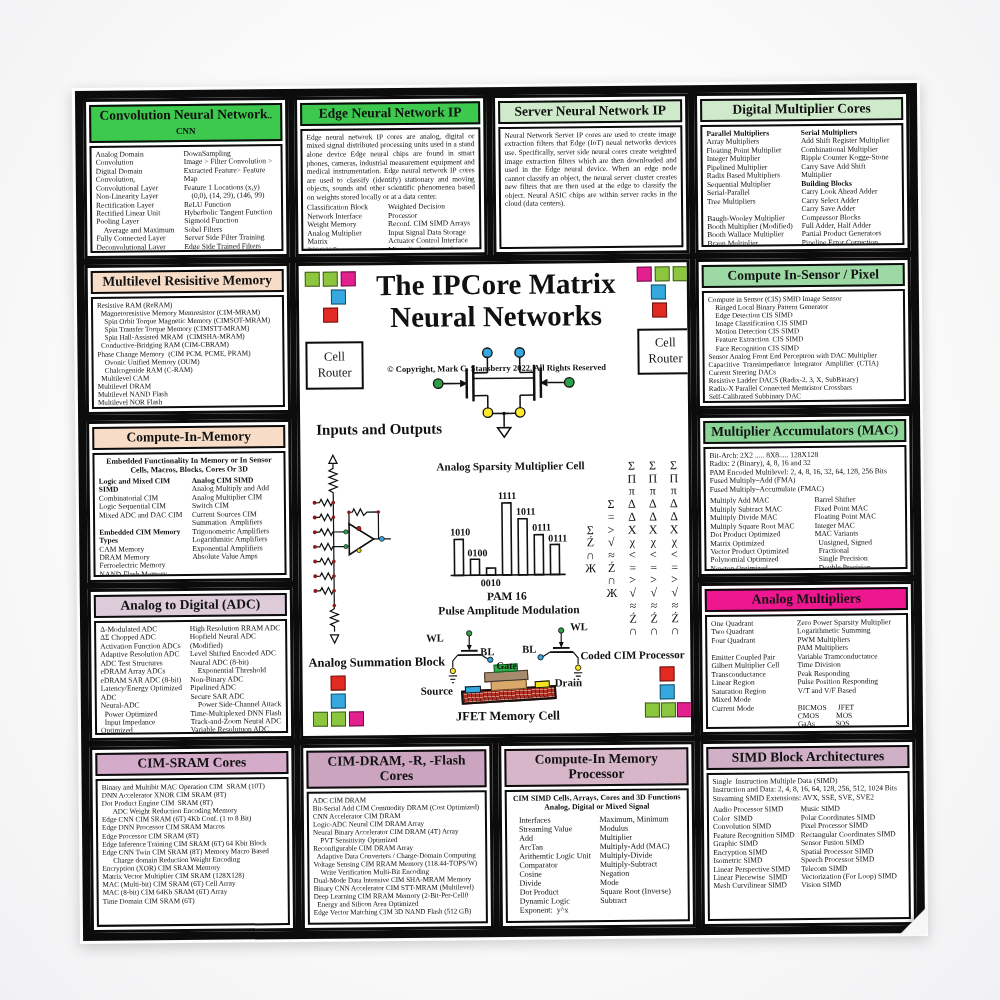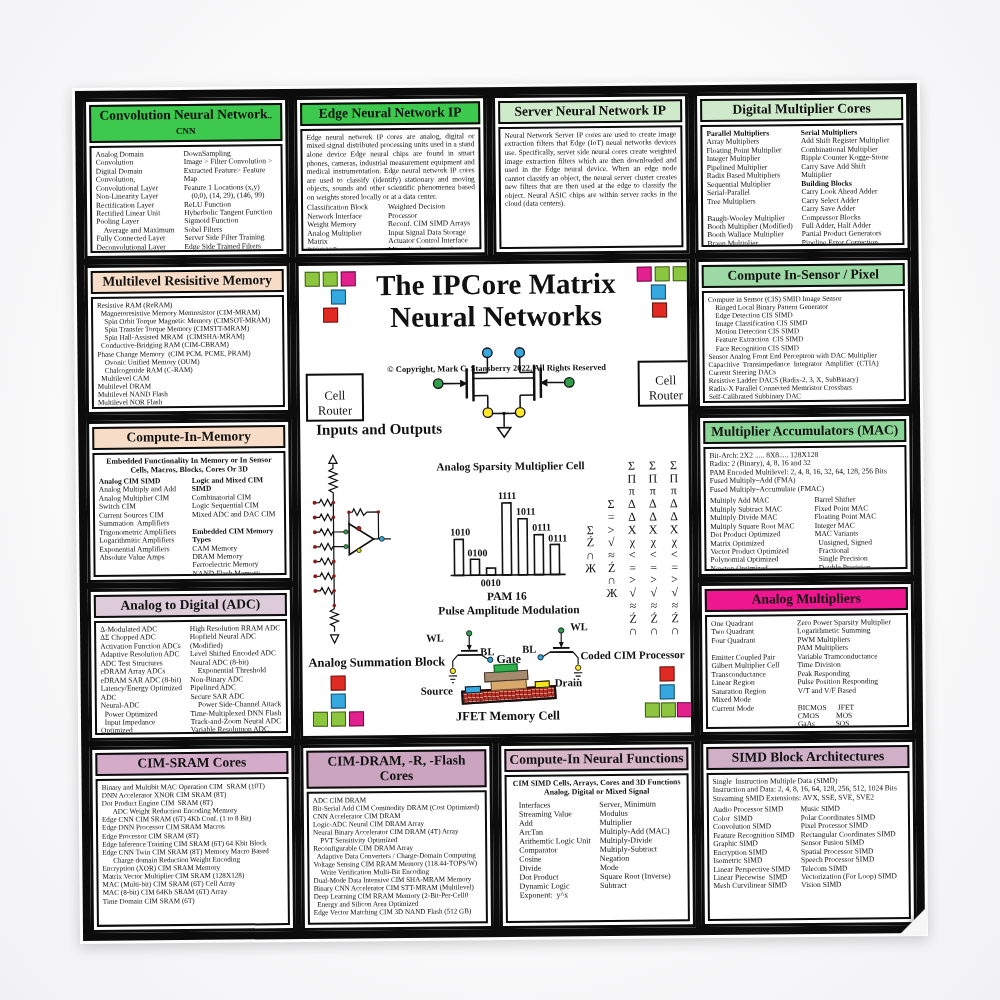--- a/index.html
+++ b/index.html
@@ -34,21 +34,21 @@
   .col{flex:1;min-width:0;}
   .list div{white-space:pre-wrap;}
   .list div.b{font-weight:bold;}
   .para{text-align:justify;font-size:7.4px;line-height:1.16;margin-bottom:2px;}
   .chead{text-align:center;font-weight:bold;font-size:7.8px;line-height:1.15;}
   .center{grid-area:2/2/5/4;background:#fff;border:3px solid #0c0c0c;position:relative;box-sizing:border-box;overflow:hidden;}
   .abs{position:absolute;}
   .sq{position:absolute;width:15px;height:15px;border:1px solid rgba(0,0,0,.55);box-sizing:border-box;}
   .cluster{position:absolute;width:51px;height:51px;}
   .router{border:2px solid #0c0c0c;background:#fff;text-align:center;
-    font-size:12.5px;line-height:1.25;font-weight:normal;display:flex;flex-direction:column;justify-content:flex-end;margin-top:32px;}
+    font-size:12.5px;line-height:1.25;font-weight:normal;display:flex;flex-direction:column;justify-content:center;}
   .big-title{text-align:center;font-weight:bold;font-size:29px;line-height:1.12;}
   .copyright{text-align:center;font-weight:bold;font-size:8.5px;}
   .lbl{font-weight:bold;}
   .sym-wrap{display:flex;gap:7px;align-items:center;justify-content:flex-start;}
   .sym-col{font-size:12px;line-height:1.06;text-align:center;width:14px;}
   .jfet{transform:rotate(-3deg);}
   .jfet div{position:absolute;box-sizing:border-box;}
   .substrate{background-color:#b03028;
     background-image:repeating-linear-gradient(90deg, rgba(0,0,0,.38) 0 1px, transparent 1px 4px),
       repeating-linear-gradient(0deg, rgba(255,235,200,.5) 0 1px, transparent 1px 4px);
@@ -188,42 +188,42 @@
     </div>
   </div>
 
   <div class="panel" style="grid-area:3/1">
     <div class="hdr" style="background: rgb(247, 220, 199);"><span>Compute-In-Memory</span></div>
     <div class="pbody">
       <div class="chead">Embedded  Functionality In Memory or In Sensor</div>
       <div class="chead" style="margin-bottom:2px">Cells, Macros, Blocks, Cores Or 3D</div>
       <div class="cols">
         <div class="col list">
+              <div class="b">Logic and Mixed CIM SIMD</div>
+              <div>Combinatorial CIM</div>
+              <div>Logic Sequential CIM</div>
+              <div>Mixed ADC and DAC CIM</div>
+              <div>&nbsp;</div>
+              <div class="b">Embedded CIM Memory Types</div>
+              <div>CAM Memory</div>
+              <div>DRAM Memory</div>
+              <div>Ferroelectric Memory</div>
+              <div>NAND Flash Memory</div>
+            </div>
+        <div class="col list">
               <div class="b">Analog CIM SIMD</div>
               <div>Analog Multiply and Add</div>
               <div>Analog Multiplier CIM</div>
               <div>Switch CIM</div>
               <div>Current Sources CIM</div>
               <div>Summation  Amplifiers</div>
               <div>Trigonometric Amplifiers</div>
               <div>Logarithmitic Amplifiers</div>
               <div>Exponential Amplifiers</div>
               <div>Absolute Value Amps</div>
-            </div>
-        <div class="col list">
-              <div class="b">Logic and Mixed CIM SIMD</div>
-              <div>Combinatorial CIM</div>
-              <div>Logic Sequential CIM</div>
-              <div>Mixed ADC and DAC CIM</div>
-              <div>&nbsp;</div>
-              <div class="b">Embedded CIM Memory Types</div>
-              <div>CAM Memory</div>
-              <div>DRAM Memory</div>
-              <div>Ferroelectric Memory</div>
-              <div>NAND Flash Memory</div>
             </div>
       </div>
     </div>
   </div>
 
   <div class="panel" style="grid-area:4/1">
     <div class="hdr" style="background: rgb(221, 203, 218);"><span>Analog to Digital (ADC)</span></div>
     <div class="pbody">
       <div class="cols">
         <div class="col list">
@@ -429,40 +429,40 @@
             <div>Dual-Mode Data Intensive CIM SHA-MRAM Memory</div>
             <div>Binary CNN Accelerator CIM STT-MRAM (Multilevel)</div>
             <div>Deep Learning CIM RRAM Memory (2-Bit-Per-Cell0</div>
             <div>  Energy and Silicon Area Optimized</div>
             <div>Edge Vector Matching CIM 3D NAND Flash (512 GB)</div>
           </div>
     </div>
   </div>
 
   <div class="panel" style="grid-area:5/3">
-    <div class="hdr" style="background: rgb(215, 182, 202);"><span>Compute-In Neural Functions</span></div>
+    <div class="hdr" style="background: rgb(215, 182, 202);"><span>Compute-In Memory Processor</span></div>
     <div class="pbody">
       <div class="chead">CIM SIMD Cells, Arrays, Cores and 3D Functions</div>
       <div class="chead" style="margin-bottom:3px">Analog, Digital or Mixed Signal</div>
       <div class="cols" style="padding:0 8px;font-size:8px">
         <div class="col list">
               <div>Interfaces</div>
               <div>Streaming Value</div>
               <div>Add</div>
               <div>ArcTan</div>
               <div>Arithemtic Logic Unit</div>
               <div>Comparator</div>
               <div>Cosine</div>
               <div>Divide</div>
               <div>Dot Product</div>
               <div>Dynamic Logic</div>
               <div>Exponent:  y^x</div>
             </div>
         <div class="col list">
-              <div>Server, Minimum</div>
+              <div>Maximum, Minimum</div>
               <div>Modulus</div>
               <div>Multiplier</div>
               <div>Multiply-Add (MAC)</div>
               <div>Multiply-Divide</div>
               <div>Multiply-Subtract</div>
               <div>Negation</div>
               <div>Mode</div>
               <div>Square Root (Inverse)</div>
               <div>Subtract</div>
             </div>
@@ -732,21 +732,21 @@
     </div>
 
     <div class="abs jfet" style="left:158px;top:398px;width:95px;height:42px">
       <div class="substrate" style="left:0;top:26px;width:95px;height:14px"></div>
       <div style="left:4px;top:22px;width:16px;height:7px;background:#35a8e0;border:1px solid #111"></div>
       <div style="left:74px;top:21px;width:15px;height:7px;background:#f2e41f;border:1px solid #111"></div>
       <div style="left:30px;top:17px;width:36px;height:11px;background:#d9a96c;border:1px solid #6b4a2a"></div>
       <div style="left:24px;top:9px;width:44px;height:10px;background:#a78b6f;border:1px solid #40332a"></div>
       <div style="left:34px;top:2px;width:24px;height:8px;background:#2fae49;border:1px solid #145f28"></div>
     </div>
-    <span class="abs lbl" style="left:194px;top:388px;font-size:12px">Gate</span>
+    <span class="abs lbl" style="left:194px;top:396px;font-size:10px">Gate</span>
     <span class="abs lbl" style="left:118px;top:420px;font-size:11px">Source</span>
     <span class="abs lbl" style="left:252px;top:413px;font-size:11px">Drain</span>
     <div class="abs lbl" style="left:138px;top:445px;width:134px;text-align:center;font-size:12.5px">JFET Memory Cell</div>
 
   </div>
 
   <div class="curl"></div>
 </div>
 </div>
 

